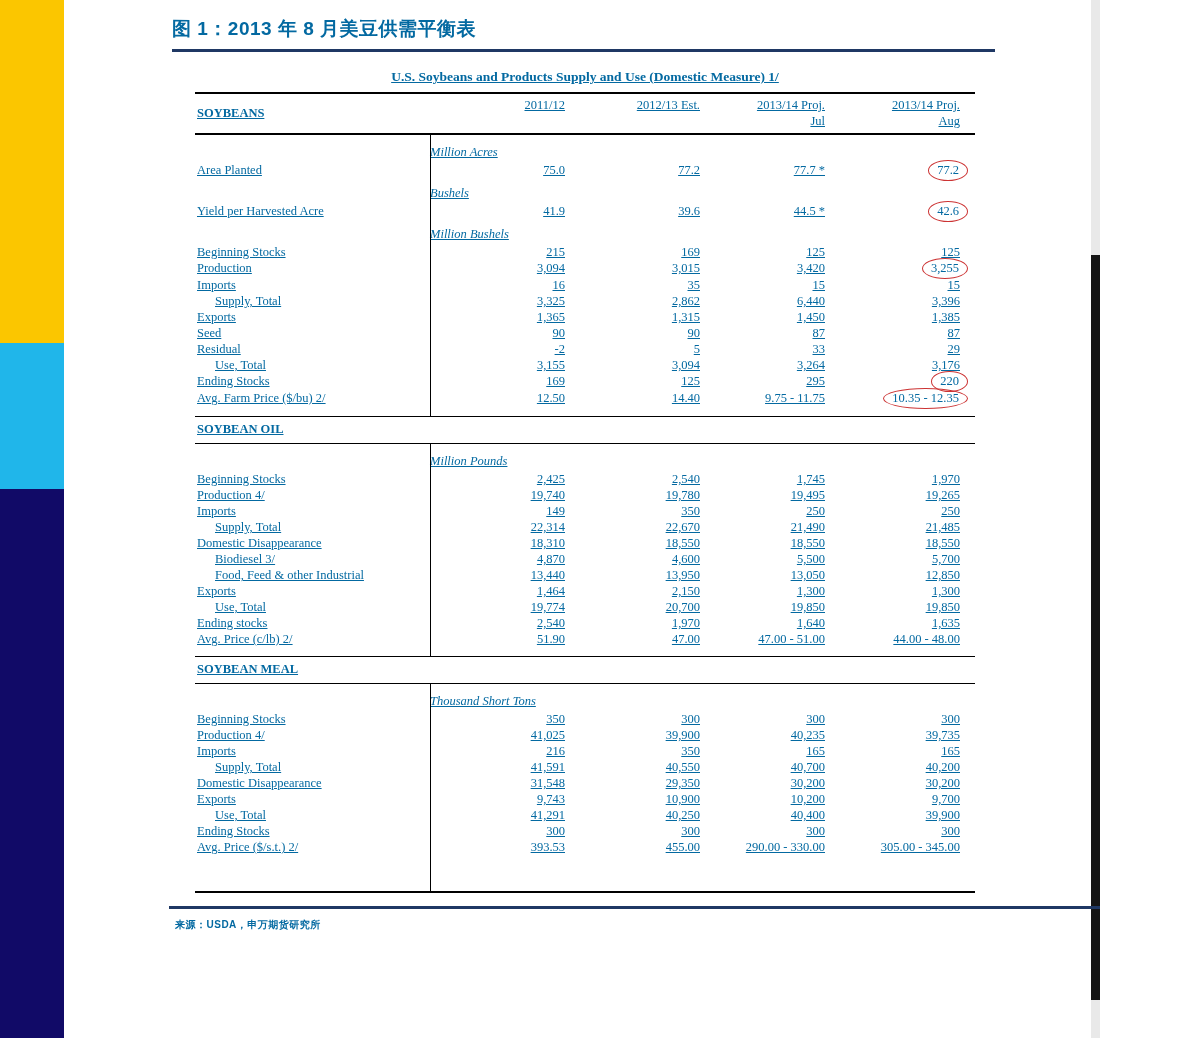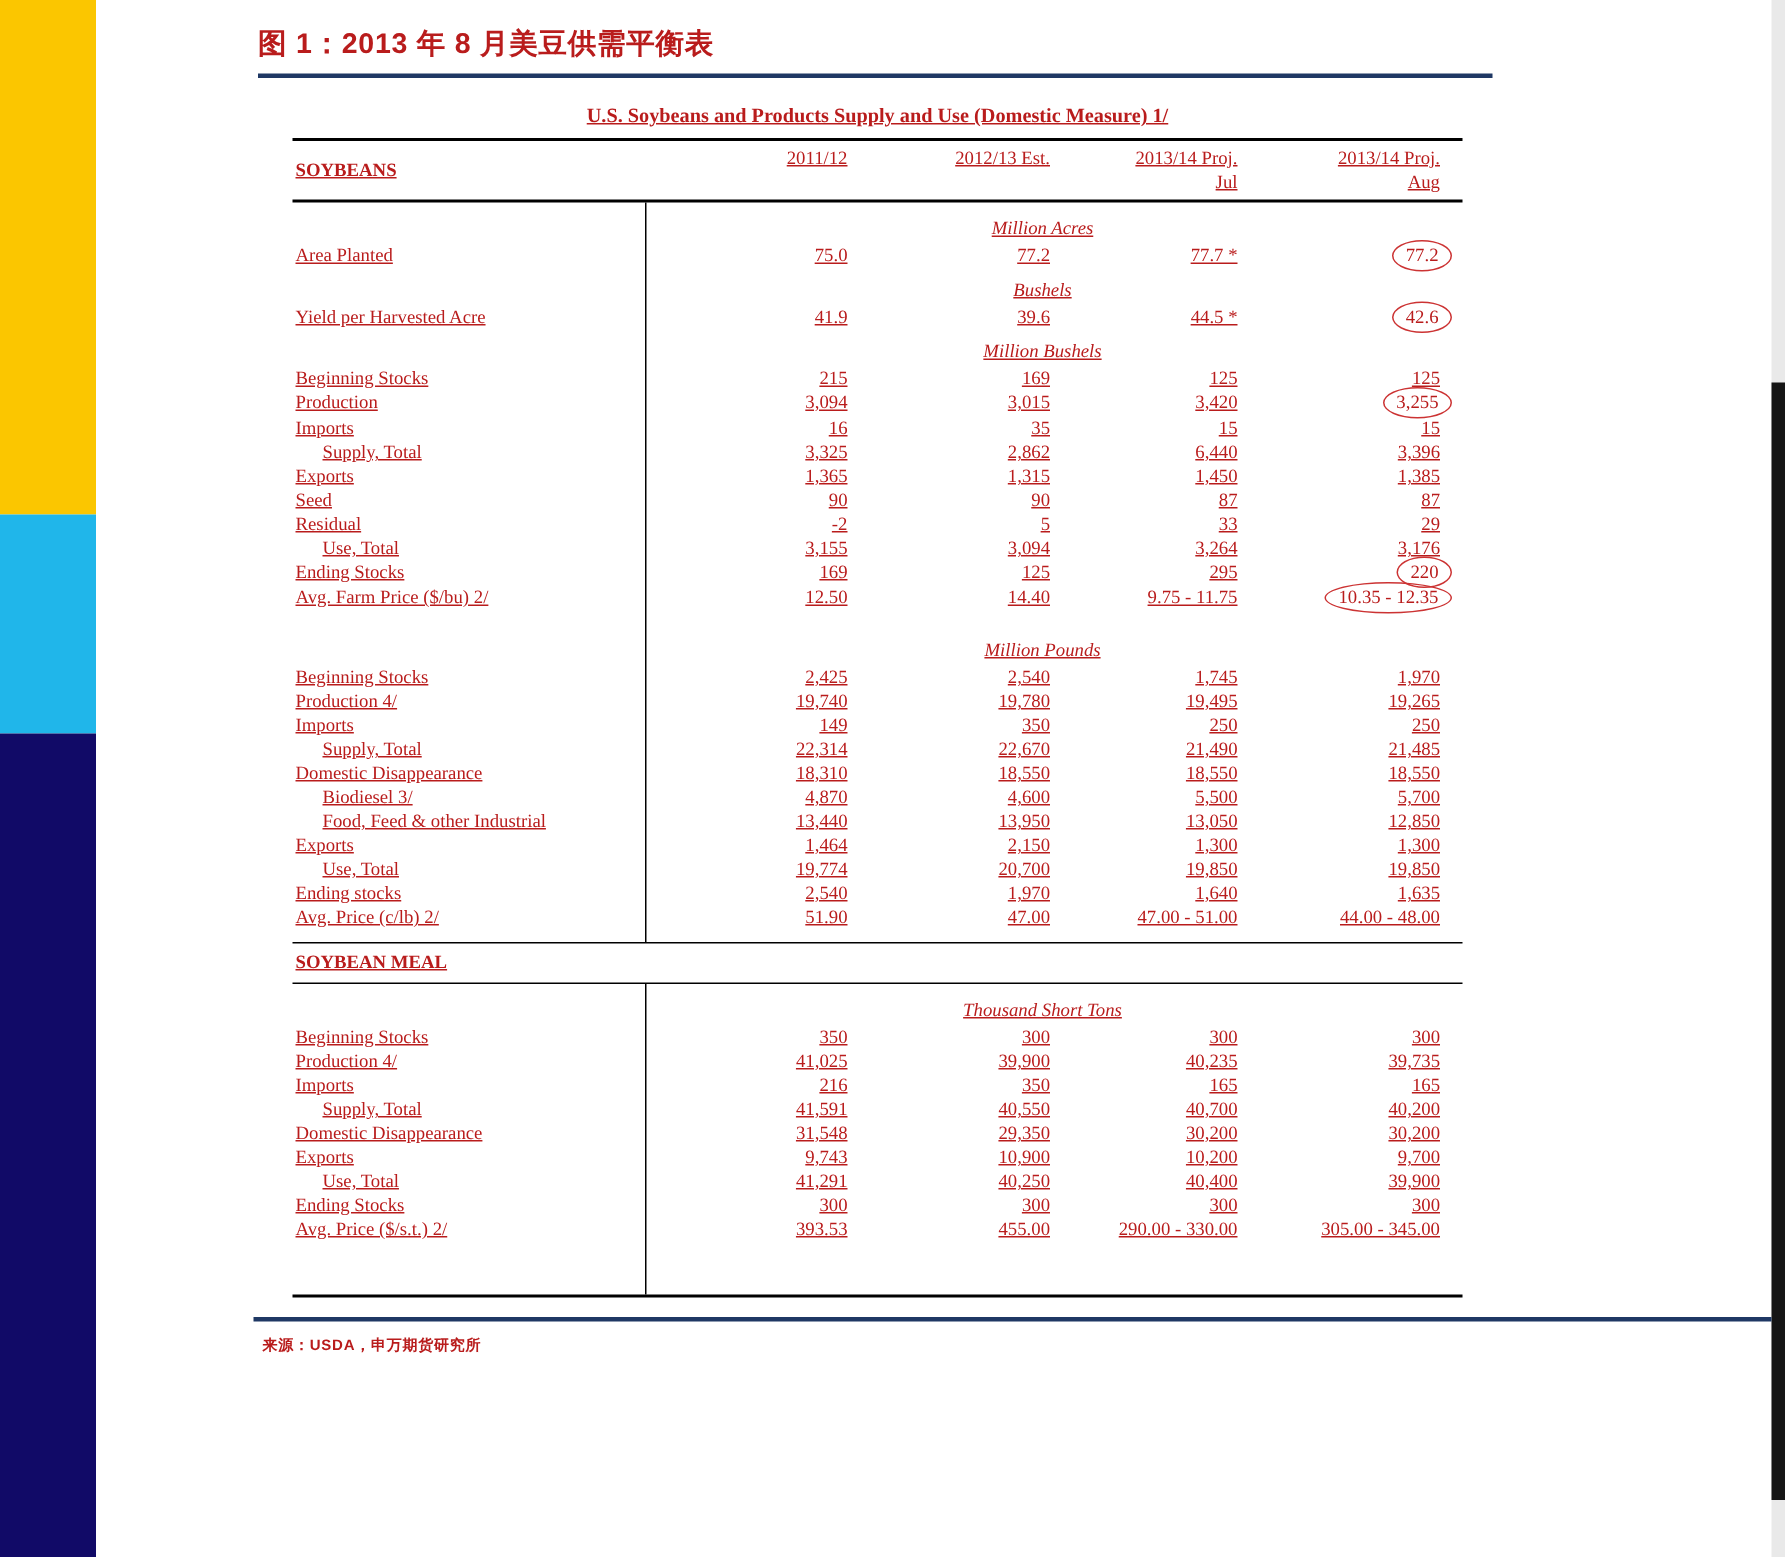--- a/index.html
+++ b/index.html
@@ -1,22 +1,22 @@
 <!DOCTYPE html>
 <html style="--c-yellow: #FBC600; --c-cyan: #20B6EA; --c-navy: #110A67; --c-rule: #1F3864; --c-red: #CC3333; --c-track: #E9E9E9; --c-thumb: #151515;"><head>
 <meta charset="utf-8">
 <style>
   :root{
     --c-yellow:#FBC600; --c-cyan:#20B6EA; --c-navy:#110A67;
     --c-rule:#1F3864; --c-red:#CC3333; --c-track:#E9E9E9; --c-thumb:#151515;
   }
   *{box-sizing:border-box;margin:0;padding:0;}
   html,body{background:#fff;}
-  .page{position:relative;width:1190px;height:1038px;background:#fff;overflow:hidden;
-        font-family:"Liberation Serif","DejaVu Serif",serif;color:#b91c1c;}
+  .page{position:relative;width:1100px;height:1038px;background:#fff;overflow:hidden;
+        font-family:"Liberation Serif","DejaVu Serif",serif;color:#0369a1;}
 
   
   .sidebar{position:absolute;left:0;top:0;width:64px;height:1038px;}
   .sidebar .blk{width:100%;}
   .blk-yellow{height:343px;background:var(--c-yellow);}
   .blk-cyan{height:146px;background:var(--c-cyan);}
   .blk-navy{height:549px;background:var(--c-navy);}
 
   
   .scroll-track{position:absolute;right:0;top:0;width:9px;height:1038px;background:var(--c-track);}
@@ -37,21 +37,21 @@
   .tbl-header .col-h{text-align:right;line-height:16px;}
 
   .section-header{border-top:1.5px solid #000;border-bottom:1.5px solid #000;
                   font-weight:bold;padding:5px 0 6px 2px;}
   .section-body{position:relative;padding:3px 0 9px;}
   .section-body::before{content:"";position:absolute;left:235px;top:0;bottom:0;width:1.4px;background:#000;}
   .section-body:last-child{padding-bottom:36px;}
   #sections{border-bottom:2.5px solid #000;}
 
   .unit-row{margin:7px 0 2px;}
-  .unit-row .unit{grid-column:2/6;text-align:center;font-style:italic;}
+  .unit-row .unit{grid-column:2/6;font-style:italic;}
   .data-row{line-height:16px;}
   .data-row .lbl{padding-left:2px;}
   .data-row .lbl.indent{padding-left:20px;}
   .data-row .num{text-align:right;}
   .circled .v{display:inline-block;border:1.6px solid var(--c-red);border-radius:50%;
               padding:1px 8px 2px;margin:-3px -8px -2px;}
 
   .src-rule{height:2.5px;background:var(--c-rule);margin-top:13px;margin-left:-3px;width:1012px;}
   .source{font-family:"Liberation Sans","DejaVu Sans",sans-serif;font-weight:bold;
           font-size:10px;margin-top:9px;padding-left:3px;letter-spacing:.5px;}
@@ -188,20 +188,21 @@
             </div>
             <div class="grid-row data-row">
               <div class="lbl">Avg. Farm Price ($/bu)  2/</div>
               <div class="num"><span class="v">12.50</span></div>
               <div class="num"><span class="v">14.40</span></div>
               <div class="num"><span class="v">9.75 - 11.75</span></div>
               <div class="num circled"><span class="v">10.35 - 12.35</span></div>
               <div></div>
             </div>
           </div>
+          <div class="section-header"><span>SOYBEAN OIL</span></div>
           <div class="section-body">
             <div class="grid-row unit-row">
               <span class="unit">Million Pounds</span>
             </div>
             <div class="grid-row data-row">
               <div class="lbl">Beginning Stocks</div>
               <div class="num"><span class="v">2,425</span></div>
               <div class="num"><span class="v">2,540</span></div>
               <div class="num"><span class="v">1,745</span></div>
               <div class="num"><span class="v">1,970</span></div>

